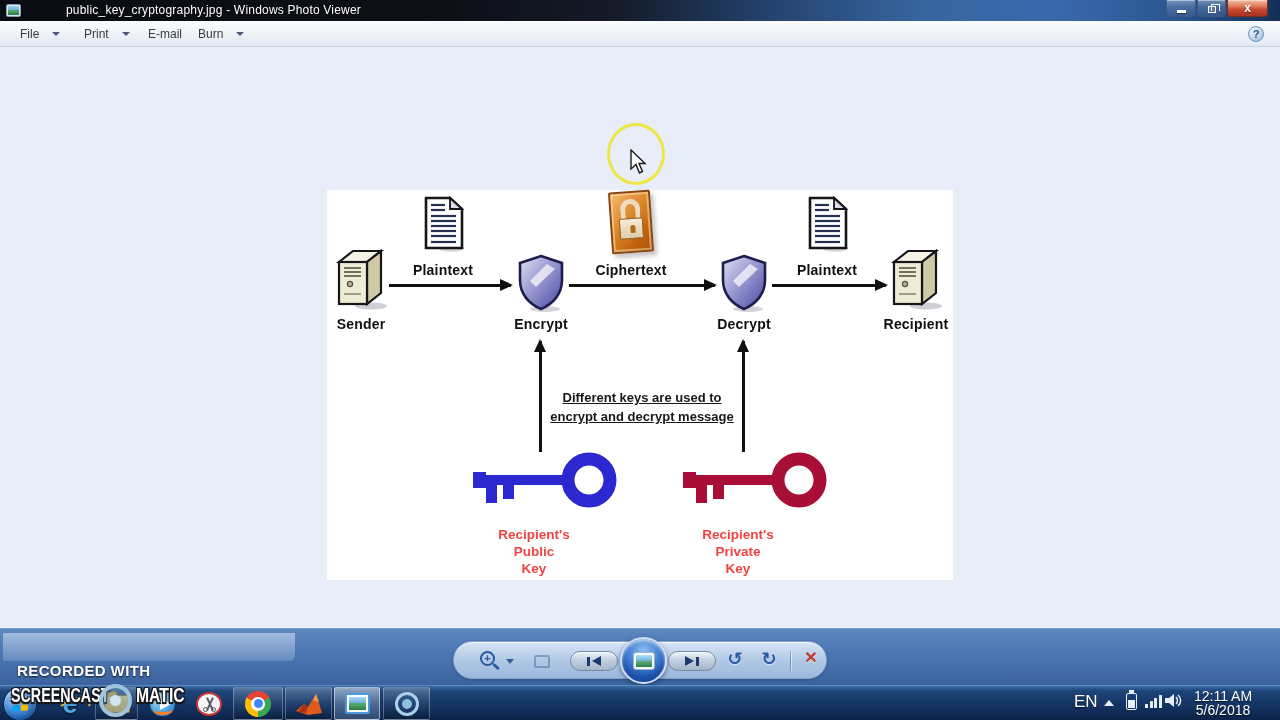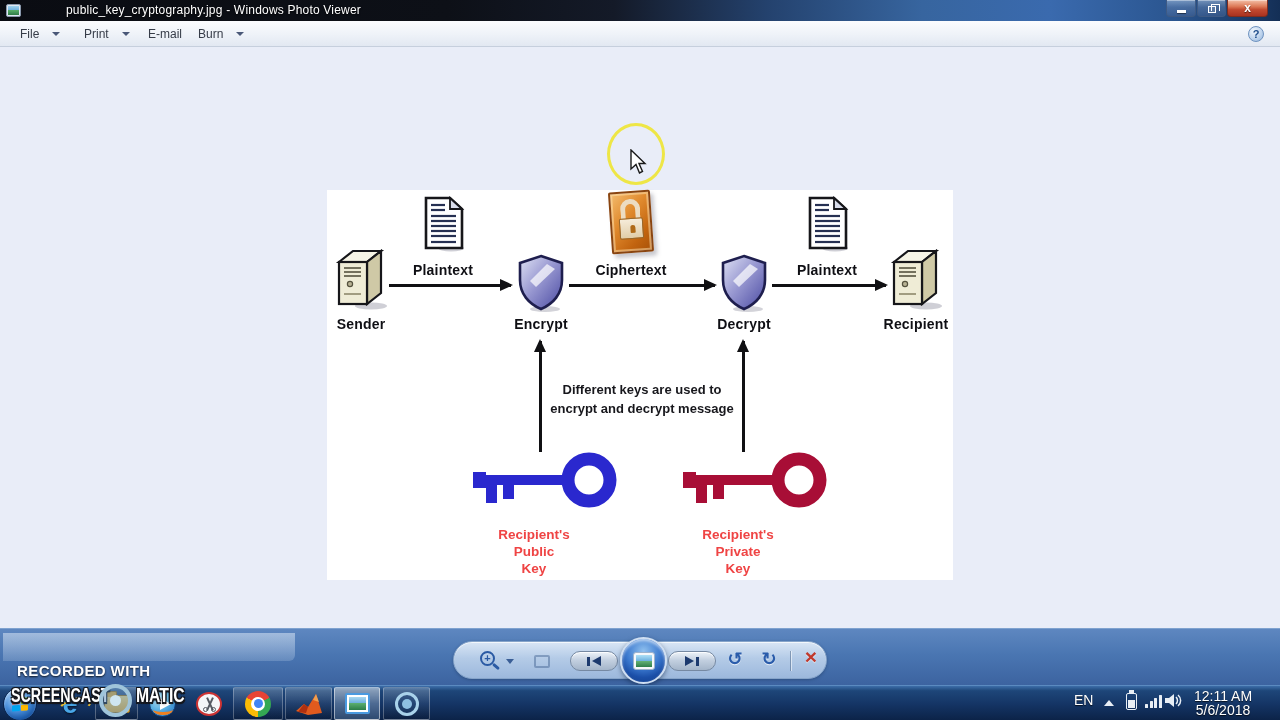--- a/index.html
+++ b/index.html
@@ -142,21 +142,21 @@
 
   
   .wm-big { position:absolute; top:683px; font-size:21px; font-weight:800; color:#ffffff; letter-spacing:0;
     transform-origin:left center; z-index:40;
     text-shadow:-1.5px -1.5px 0 #14161c, 1.5px -1.5px 0 #14161c, -1.5px 1.5px 0 #14161c, 1.5px 1.5px 0 #14161c, 0 2px 3px rgba(0,0,0,.6); }
   .wm-logo { position:absolute; left:99px; top:684px; width:33px; height:33px; border-radius:50%;
     border:4px solid #9fc4da; background:rgba(80,130,180,.45); z-index:41; display:flex; align-items:center; justify-content:center; }
   .wm-logo-dot { width:11px; height:11px; border-radius:50%; background:#cfe6f2; }
 
   
-  .tray-txt { position:absolute; color:#fff; font-size:14px; text-shadow:0 1px 1px rgba(0,0,0,.7); }
+  .tray-txt { position:absolute; color:#fff; font-size:17px; text-shadow:0 1px 1px rgba(0,0,0,.7); }
   .tray-arrow { position:absolute; left:1104px; top:700px; width:0; height:0; border-left:5px solid transparent; border-right:5px solid transparent; border-bottom:6px solid #e8eef5; }
   .battery { position:absolute; left:1126px; top:693px; width:11px; height:17px; border:1.5px solid #e8eef5; border-radius:2px; }
   .battery::before { content:""; position:absolute; left:2px; top:-4px; width:5px; height:2.5px; background:#e8eef5; }
   .battery::after { content:""; position:absolute; left:1px; bottom:1px; right:1px; height:8px; background:#e8eef5; }
   .sigbars { position:absolute; left:1145px; top:695px; width:18px; height:13px; display:flex; align-items:flex-end; gap:1.5px; }
   .sigbars div { width:3px; background:#e8eef5; border-radius:.5px; }
   .clock { position:absolute; left:1192px; top:689px; width:62px; text-align:center; color:#fff; font-size:14px; line-height:14px; text-shadow:0 1px 1px rgba(0,0,0,.7); }
 </style>
 </head>
 <body>
@@ -302,21 +302,21 @@
       <div class="dlabel" style="left:357px;top:126px;">Decrypt</div>
       <div class="dlabel" style="left:529px;top:126px;">Recipient</div>
 
       <div class="h-arrow" style="left:62px;top:94px;width:122px;"></div>
       <div class="h-arrow" style="left:242px;top:94px;width:146px;"></div>
       <div class="h-arrow" style="left:445px;top:94px;width:114px;"></div>
 
       <div class="v-arrow" style="left:212px;top:151px;height:111px;"></div>
       <div class="v-arrow" style="left:415px;top:151px;height:111px;"></div>
 
-      <div class="annot" style="left:165px;top:190px;">
+      <div class="annot" style="left:165px;top:198px;text-decoration:underline;">
         <div>Different keys are used to</div>
         <div>encrypt and decrypt message</div>
       </div>
 
       <svg class="abs" style="left:146px;top:262px;" width="146" height="62" viewBox="0 0 146 62">
         <circle cx="116" cy="28" r="21" fill="none" stroke="#2A28CE" stroke-width="13"></circle>
         <rect x="0" y="20" width="13" height="16" fill="#2A28CE"></rect>
         <rect x="0" y="23" width="97" height="10" fill="#2A28CE"></rect>
         <rect x="13" y="33" width="11" height="18" fill="#2A28CE"></rect>
         <rect x="30" y="33" width="11" height="14" fill="#2A28CE"></rect>

